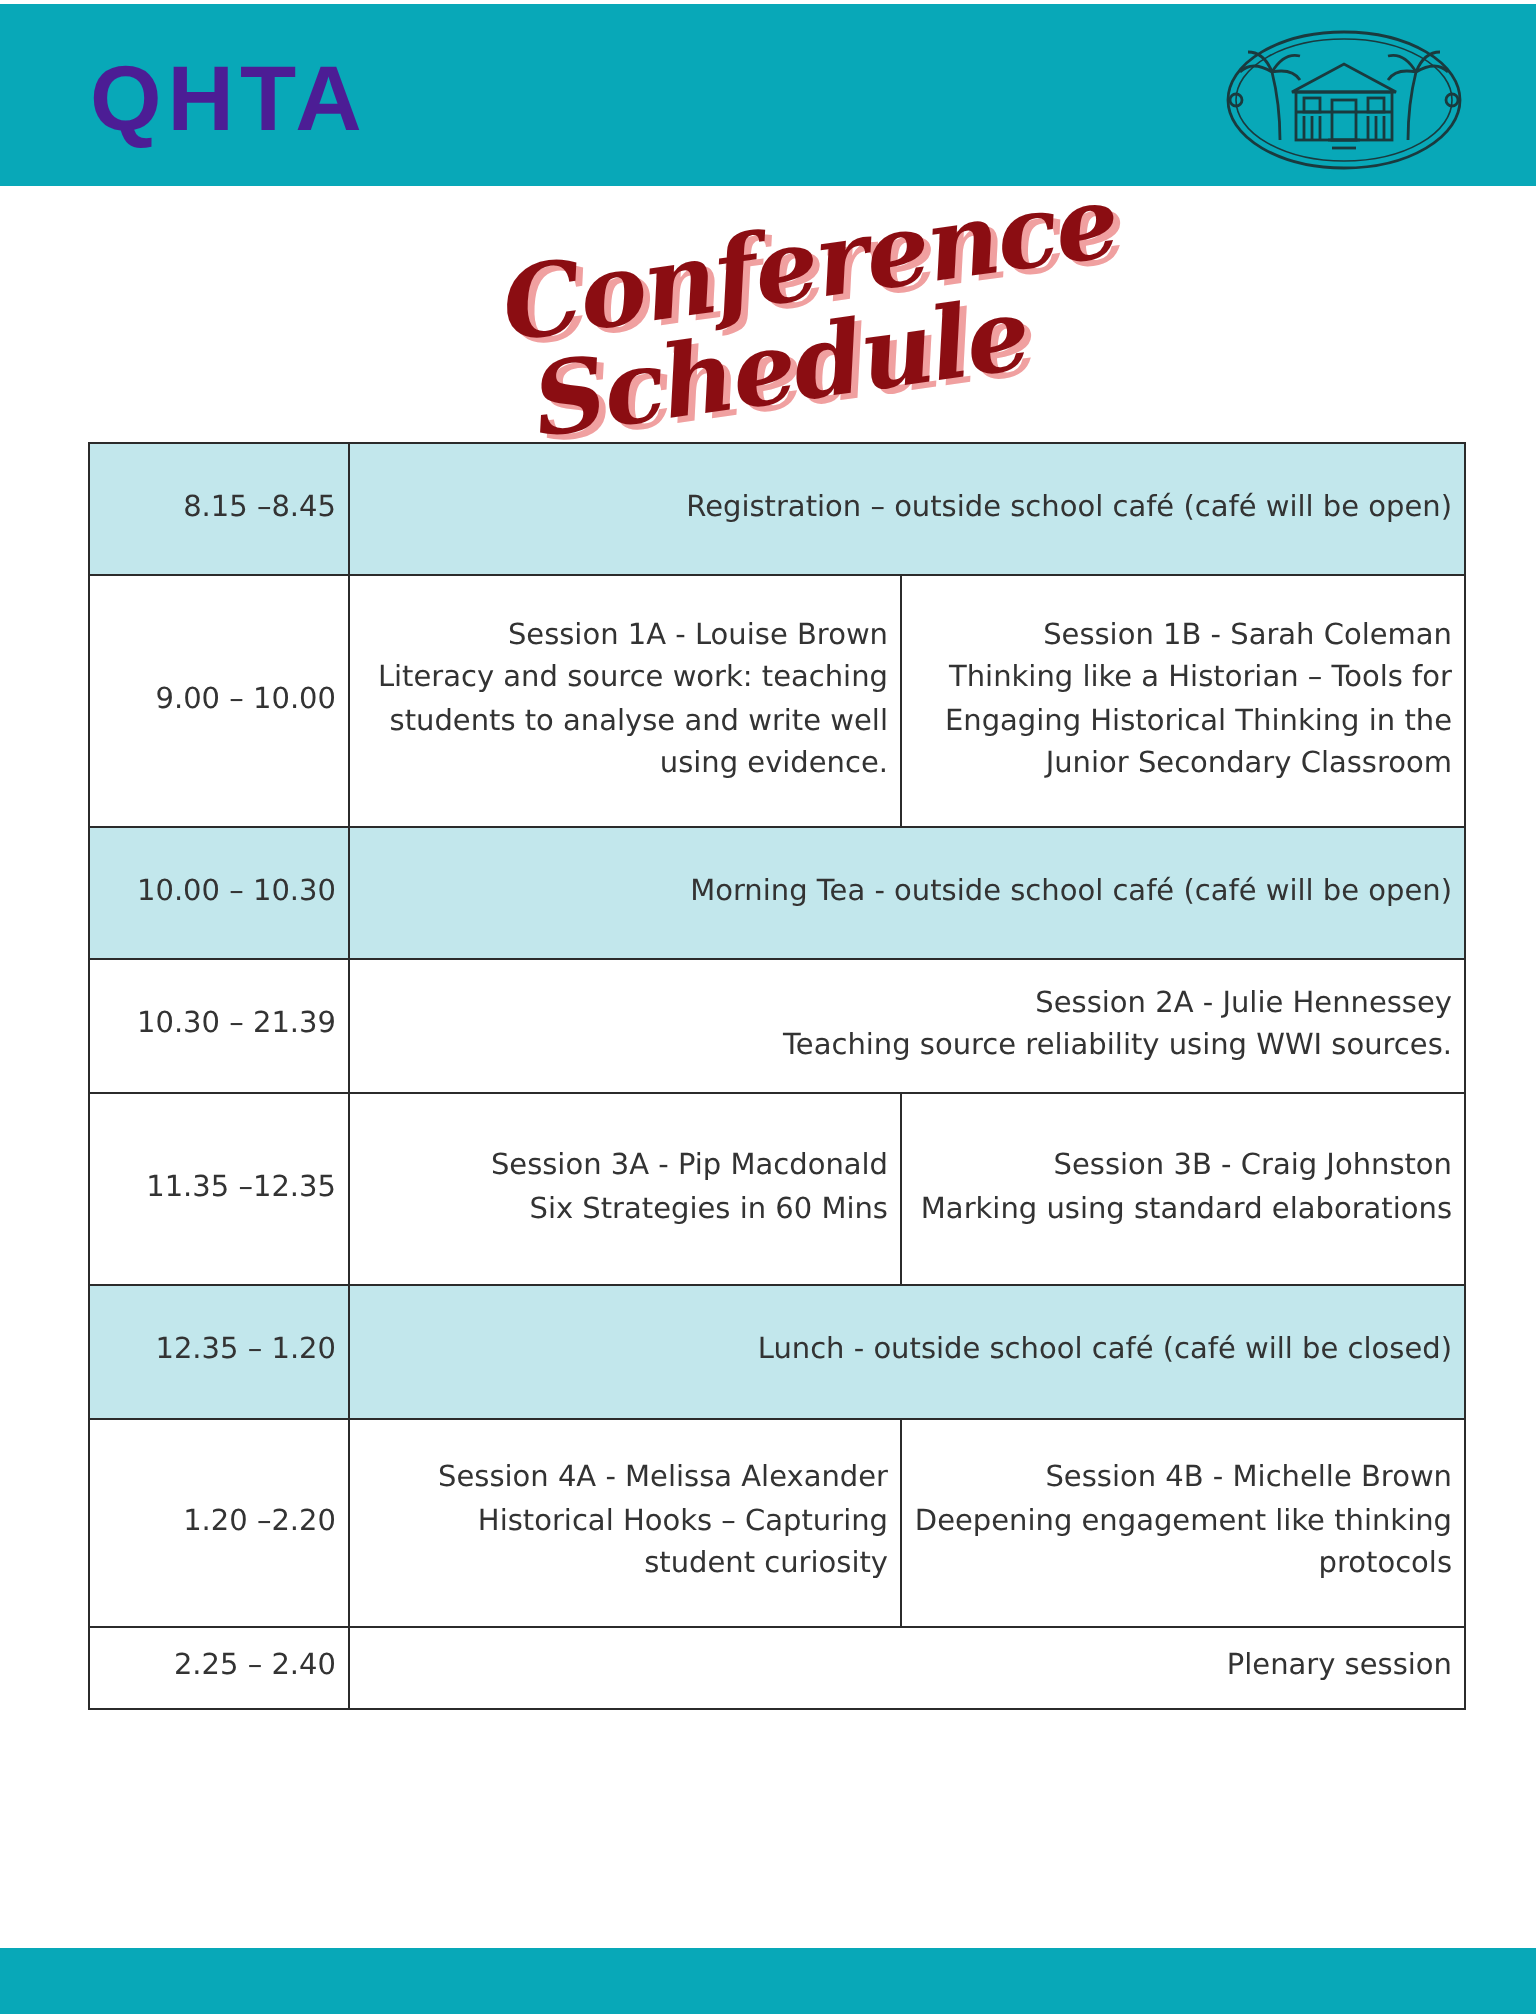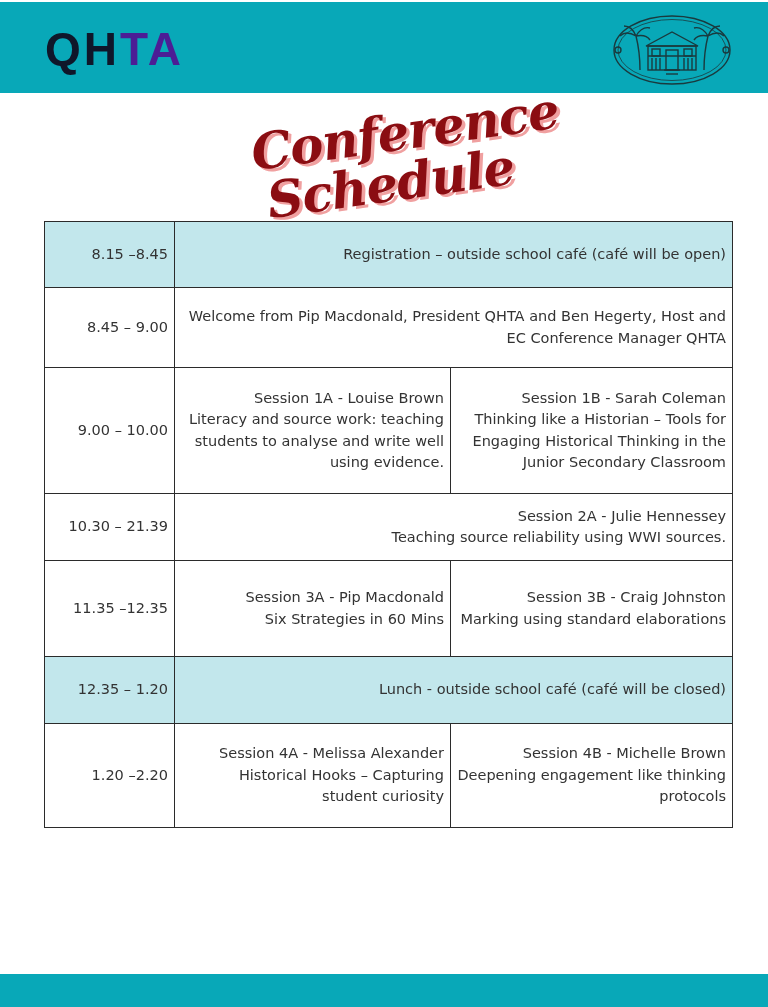--- a/index.html
+++ b/index.html
@@ -1,19 +1,19 @@
 <!DOCTYPE html>
 <html><head>
 <meta charset="utf-8">
 <style>
   html, body { margin:0; padding:0; }
   body { width:768px; height:1007px; background:#ffffff; position:relative; overflow:hidden; font-family:"Liberation Sans", sans-serif; }
   .header { position:absolute; left:0; top:2px; width:768px; height:91px; background:#08a8b8; }
   .brand { position:absolute; left:45px; top:22px; font-family:"Liberation Sans", sans-serif; font-weight:bold; font-size:46px; letter-spacing:3px; line-height:50px; }
-  .brand .red { color:#0f172a; }
+  .brand .red { color:#4c1d95; }
   .brand .white { color:#4c1d95; }
   .logo { position:absolute; left:610px; top:10px; width:124px; height:76px; }
   .title { position:absolute; left:236px; top:88px; width:300px; height:140px; }
   .title-line { position:absolute; font-family:"DejaVu Serif", serif; font-style:italic; font-weight:bold; color:#8b0d12; text-shadow:3px 3px 0 #f0a0a0; transform:rotate(-8deg); white-space:nowrap; letter-spacing:-1px; }
   .t1 { left:14px; top:14px; font-size:50px; }
   .t2 { left:30px; top:66px; font-size:50px; }
   table.sched { position:absolute; left:44px; top:221px; width:688px; border-collapse:collapse; font-family:"DejaVu Sans", sans-serif; font-size:14.5px; color:#333; table-layout:fixed; }
   table.sched td { border:1.3px solid #2b2b2b; padding:0 6px; vertical-align:middle; line-height:21.5px;text-align:right; }
   table.sched tr.shade td { background:#c2e7ec; }
   td.time { width:118px; }
@@ -67,34 +67,34 @@
   <colgroup>
       <col style="width:130px">
       <col style="width:276px">
       <col style="width:282px">
     </colgroup>
   <tbody>
       <tr class="shade" style="height:66px">
     <td class="time">8.15 –8.45</td>
     <td colspan="2">Registration – outside school café (café will be open)</td>
   </tr>
-  <tr style="height:80px">
-    <td class="time">8.45 – 9.00</td>
-    <td colspan="2">Welcome from Pip Macdonald, President QHTA and Ben Hegerty, Host and EC Conference Manager QHTA</td>
-  </tr>
   <tr style="height:126px">
     <td class="time">9.00 – 10.00</td>
     <td>
       <span class="line">Session 1A - Louise Brown</span>
       <span class="line">Literacy and source work: teaching students to analyse and write well using evidence.</span>
     </td>
     <td>
       <span class="line">Session 1B - Sarah Coleman</span>
       <span class="line">Thinking like a Historian – Tools for Engaging Historical Thinking in the Junior Secondary Classroom</span>
     </td>
+  </tr>
+  <tr class="shade" style="height:66px">
+    <td class="time">10.00 – 10.30</td>
+    <td colspan="2">Morning Tea - outside school café (café will be open)</td>
   </tr>
   <tr style="height:67px">
     <td class="time">10.30 – 21.39</td>
     <td colspan="2">
       <span class="line">Session 2A - Julie Hennessey</span>
       <span class="line">Teaching source reliability using WWI sources.</span>
     </td>
   </tr>
   <tr style="height:96px">
     <td class="time">11.35 –12.35</td>
@@ -115,16 +115,20 @@
     <td class="time">1.20 –2.20</td>
     <td>
       <span class="line">Session 4A - Melissa Alexander</span>
       <span class="line">Historical Hooks – Capturing student curiosity</span>
     </td>
     <td>
       <span class="line">Session 4B - Michelle Brown</span>
       <span class="line">Deepening engagement like thinking protocols</span>
     </td>
   </tr>
+  <tr style="height:41px">
+    <td class="time">2.25 – 2.40</td>
+    <td colspan="2">Plenary session</td>
+  </tr>
 </tbody>
   </table>
 
 <div class="footer"></div>
 
 </body></html>

